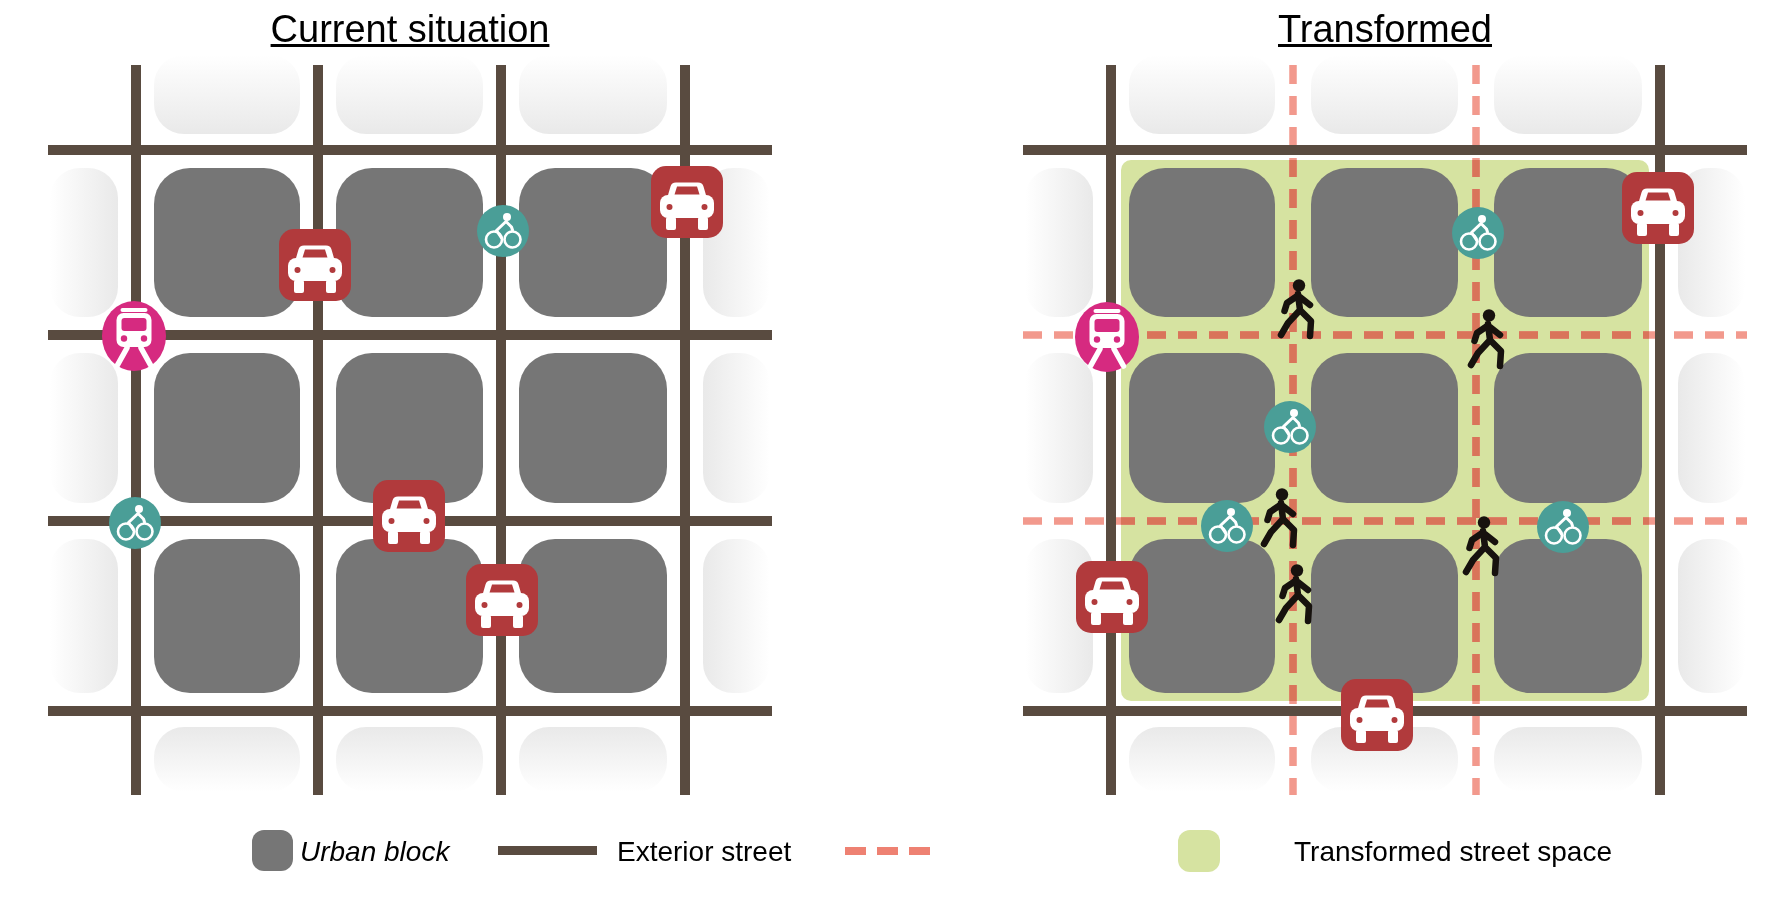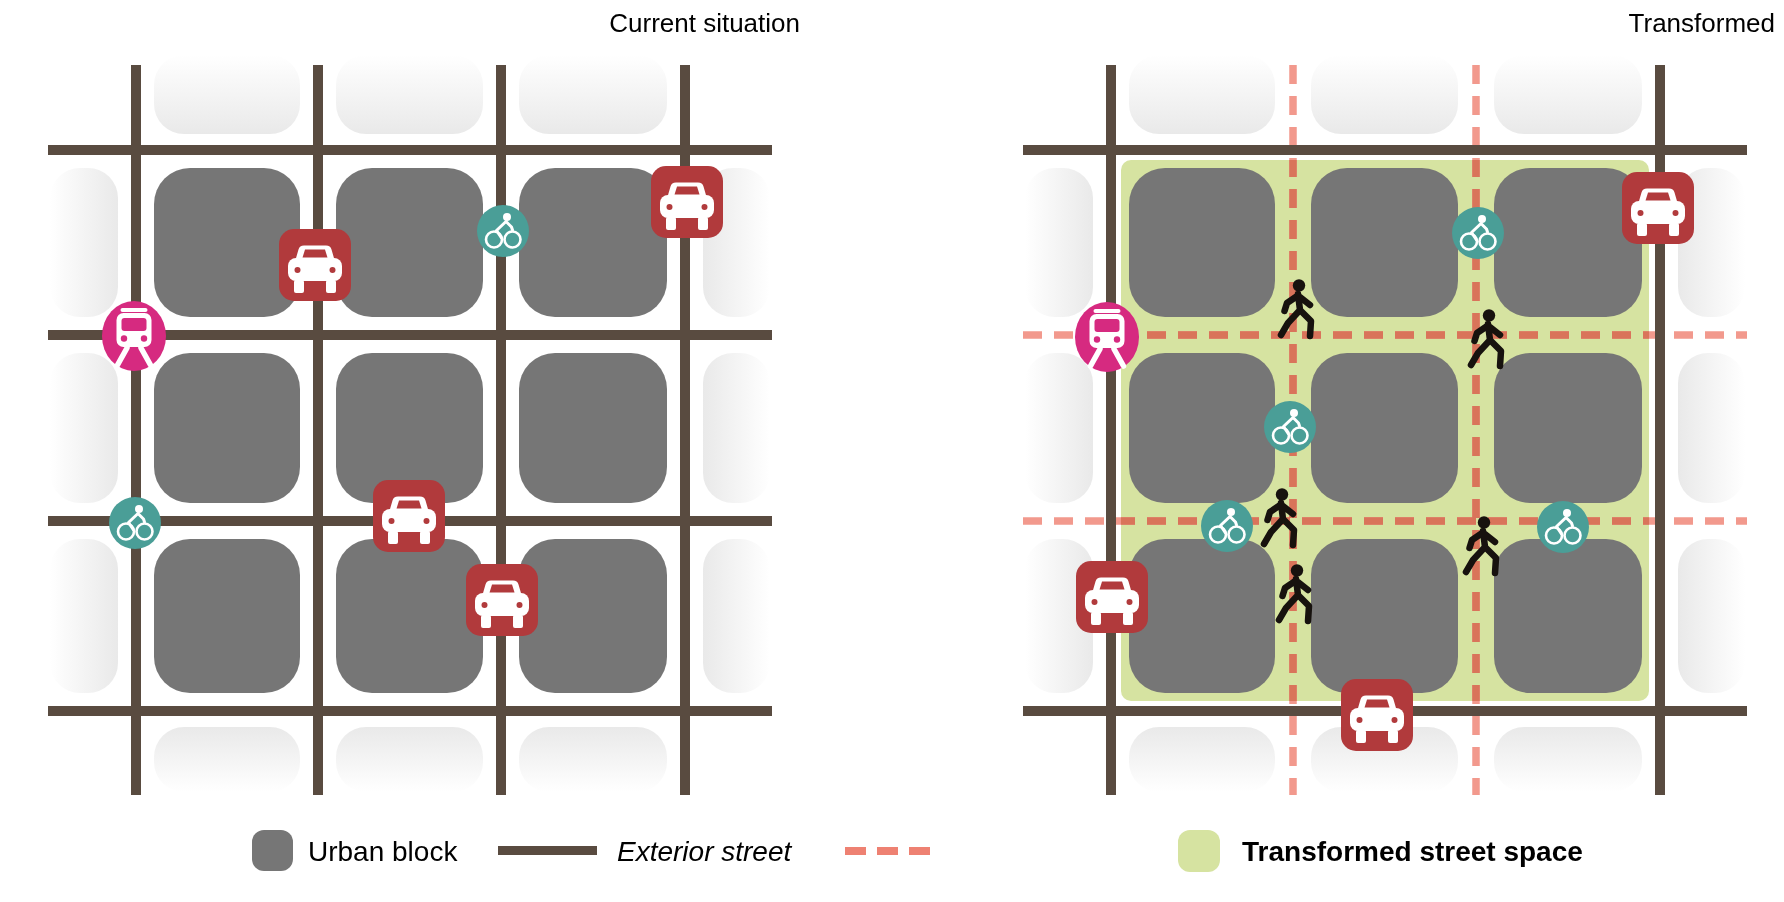--- a/index.html
+++ b/index.html
@@ -4,22 +4,22 @@
 <style>
   :root{
     --street:#594b40; --block:#767676; --block-faded:#e9e9e9;
     --green:#d6e3a1; --dash-interior:#d9745a; --dash-exterior:#f2998d;
     --dash-legend:#ee8172; --car-red:#b13a3c; --bike-teal:#4a9e97;
     --tram-magenta:#d62a80; --pedestrian-black:#17120e; --text:#000000;
   }
   html,body{margin:0;padding:0;background:#ffffff;}
   .figure{position:relative;width:1784px;height:902px;background:#fff;overflow:hidden;
           font-family:"Liberation Sans",sans-serif;}
-  .panel-title{position:absolute;top:8px;width:780px;text-align:right;
-               font-size:26px;color:var(--text);}
+  .panel-title{position:absolute;top:8px;width:780px;text-align:center;
+               font-size:38px;color:var(--text);text-decoration:underline;}
   .panel-title.left{left:20px;}
   .panel-title.right{left:995px;}
   svg.panel{position:absolute;top:55px;width:780px;height:745px;display:block;}
   svg.panel.left{left:20px;}
   svg.panel.right{left:995px;}
   .street{fill:var(--street);}
   .block{fill:var(--block);}
   .green-area{fill:var(--green);}
   .dash-pale{stroke:var(--dash-exterior);stroke-width:7.5;stroke-dasharray:19 12;fill:none;}
   .dash-dark{stroke:var(--dash-interior);stroke-width:7.5;stroke-dasharray:19 12;fill:none;}
@@ -31,29 +31,29 @@
   .wg{fill:#ffffff;}
   .ped-head{fill:var(--pedestrian-black);}
   .ped-limbs{stroke:var(--pedestrian-black);stroke-width:6.5;fill:none;
              stroke-linecap:round;stroke-linejoin:round;}
   
   .legend{position:absolute;top:820px;left:0;right:0;height:62px;}
   .legend-label{position:absolute;top:11px;height:41px;display:flex;align-items:center;
                 font-size:28px;color:var(--text);white-space:nowrap;}
   .sw-urban{position:absolute;left:252px;top:10px;width:41px;height:41px;border-radius:12px;
             background:var(--block);}
-  .lb-urban{left:308px;}
+  .lb-urban{left:300px;font-style:italic;}
   .sw-ext{position:absolute;left:498px;top:26px;width:99px;height:9px;background:var(--street);}
-  .lb-ext{left:617px;font-style:italic;}
+  .lb-ext{left:617px;}
   .sw-int{position:absolute;left:845px;top:27px;display:flex;gap:11px;}
   .sw-int span{display:block;width:21px;height:7.5px;background:var(--dash-legend);}
   .lb-int{left:950px;}
   .sw-green{position:absolute;left:1178px;top:10px;width:42px;height:42px;border-radius:12px;
             background:var(--green);}
-  .lb-green{left:1242px;font-weight:bold;}
+  .lb-green{left:1294px;}
 </style>
 </head>
 <body>
 
 <div class="figure">
 
   <svg width="0" height="0" style="position:absolute" aria-hidden="true">
     <defs>
       <linearGradient id="gT" x1="0" y1="1" x2="0" y2="0">
         <stop offset="0" stop-color="#e9e9e9"></stop>

